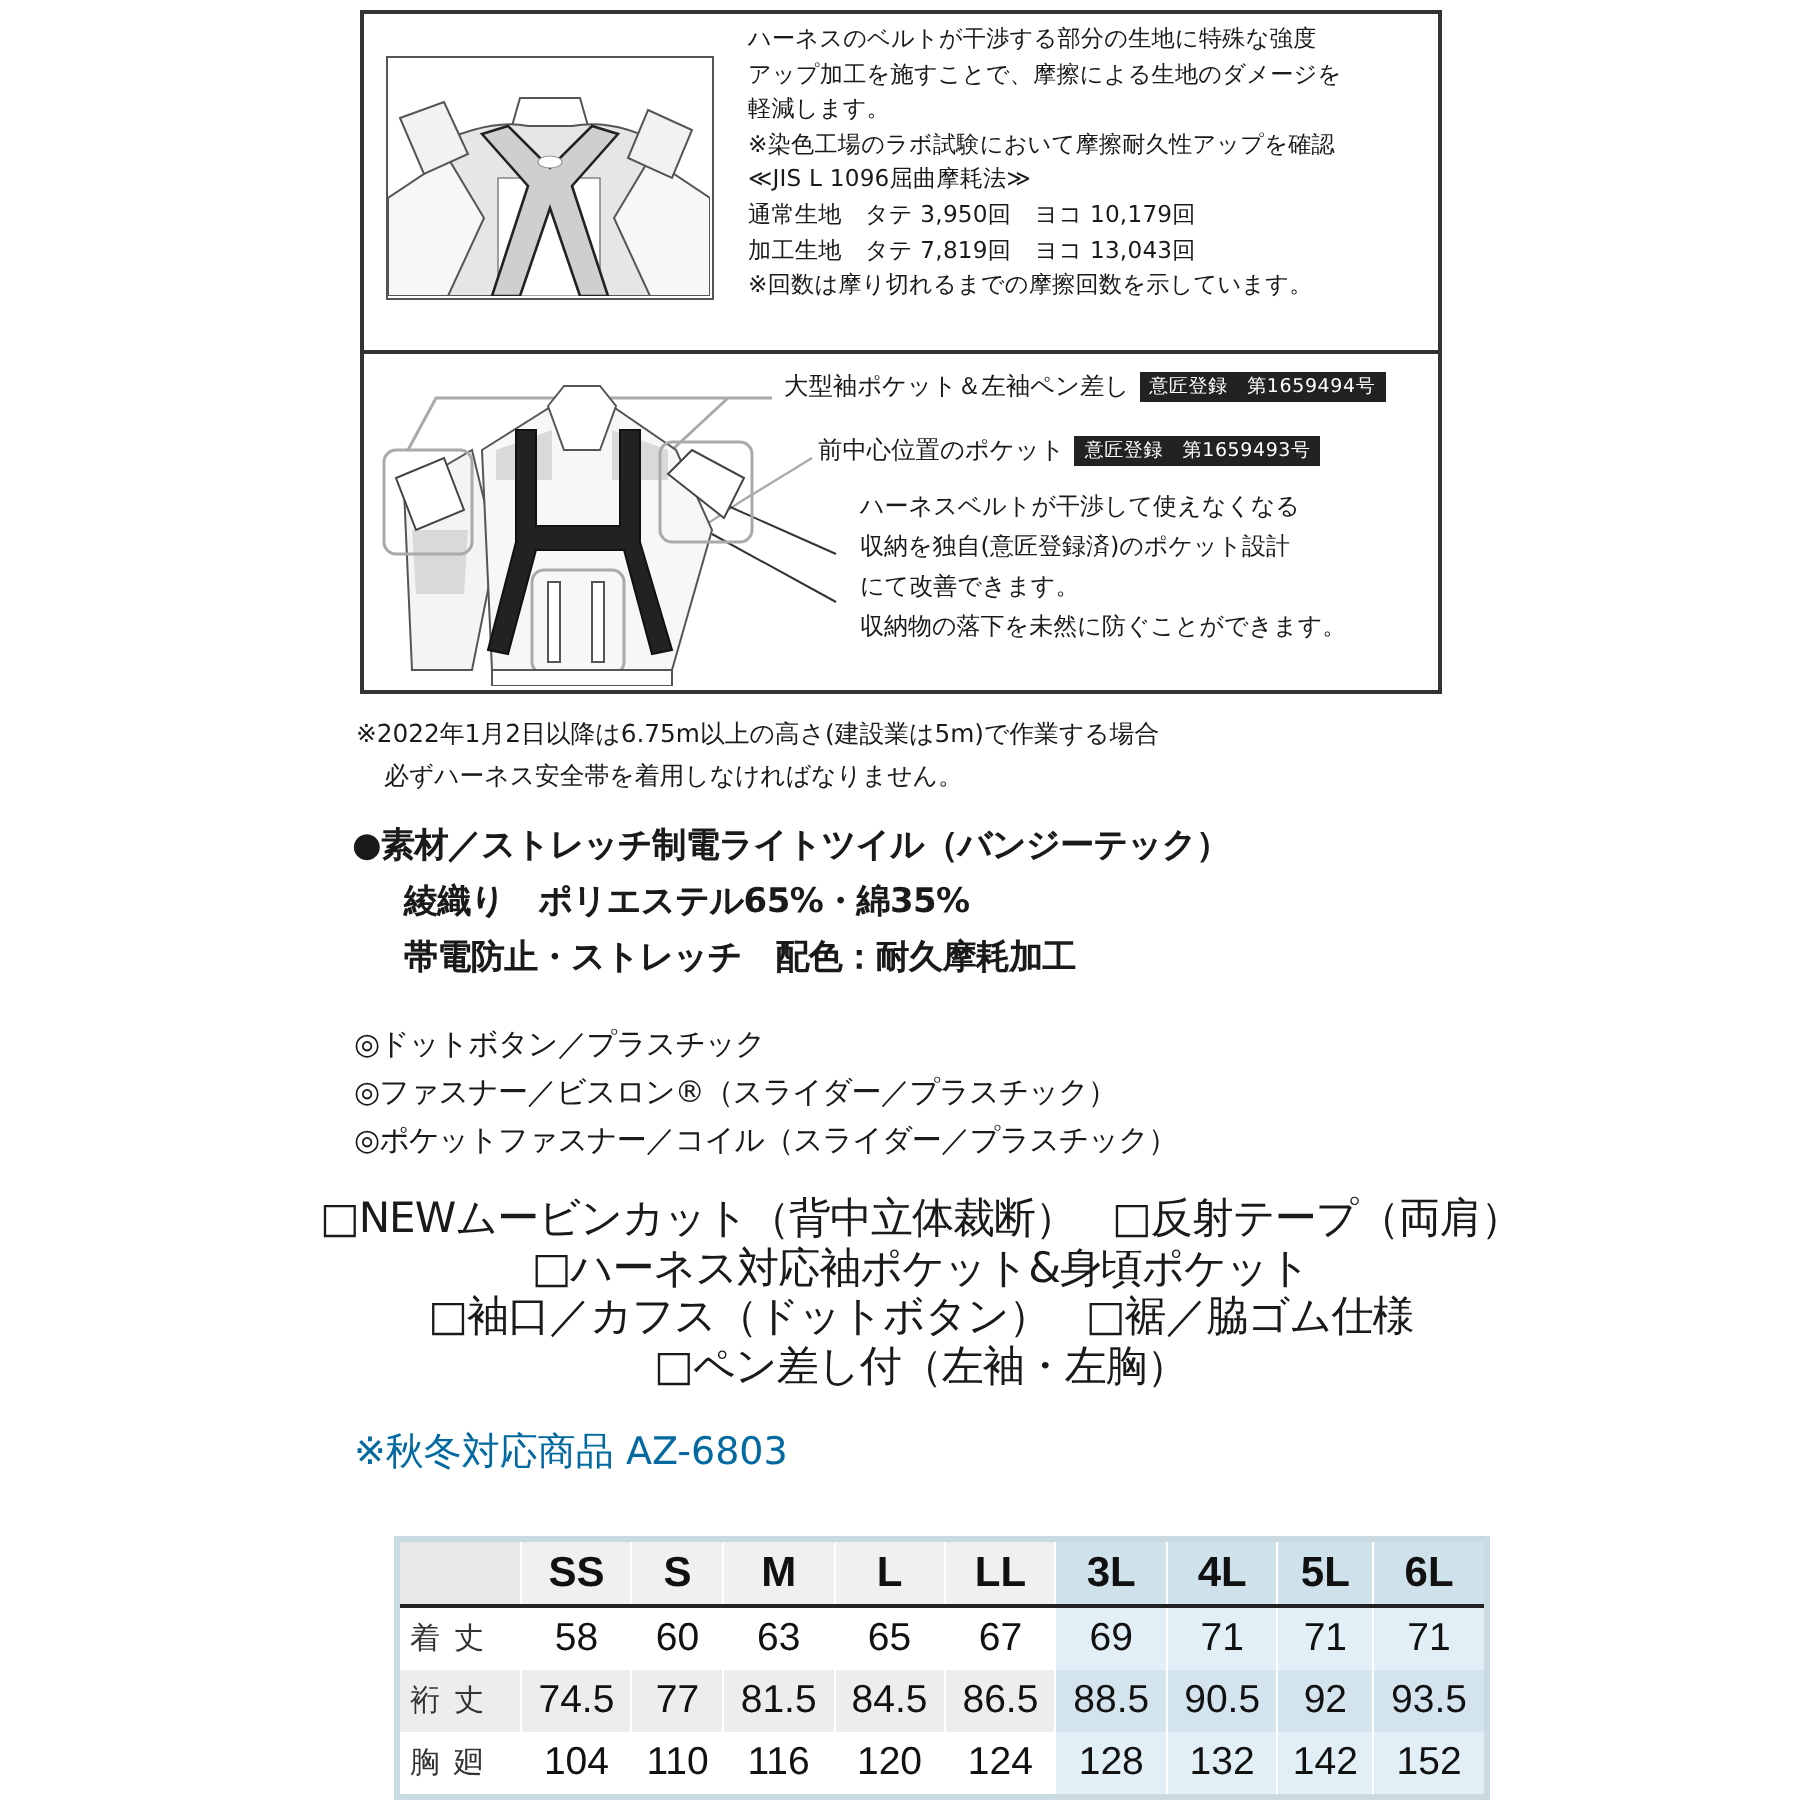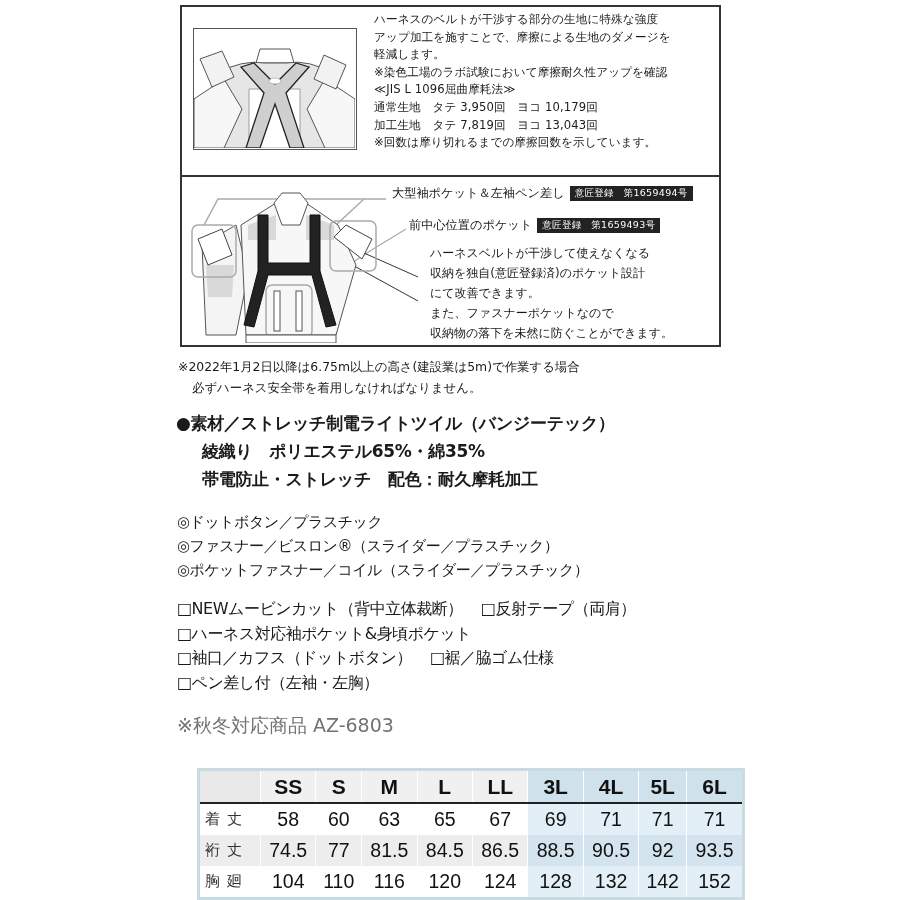--- a/index.html
+++ b/index.html
@@ -15,23 +15,23 @@
   .callout { position:absolute; font-size:12.2px; white-space:nowrap; display:flex; align-items:center; }
   .badge { display:inline-block; background:#222; color:#fff; font-size:9.5px; padding:1px 5px; margin-left:5px; letter-spacing:0.3px; }
   #callout1 { left:210px; top:8px; }
   #callout2 { left:227px; top:40px; }
   .desc2 { position:absolute; left:248px; top:66px; font-size:12px; line-height:20px; white-space:nowrap; }
   .note { position:absolute; left:178px; top:356px; font-size:12.4px; line-height:21px; white-space:nowrap; }
   .note .indent { padding-left:14px; }
   .material { position:absolute; left:176px; top:409px; font-weight:bold; font-size:17px; line-height:28px; white-space:nowrap; letter-spacing:-0.3px; }
   .material .indent { padding-left:26px; }
   .parts { position:absolute; left:177px; top:510px; font-size:15px; line-height:24px; white-space:nowrap; letter-spacing:-0.5px; }
-  .features { position:absolute; left:177px; top:597px; font-size:16px; line-height:24.5px; white-space:nowrap; letter-spacing:-0.5px; }
+  .features { position:absolute; left:160px; top:597px; font-size:21px; line-height:24.5px; white-space:nowrap; letter-spacing:-0.5px;text-align:center; }
   .features .row span + span { margin-left:18px; }
-  .winter { position:absolute; left:177px; top:713px; font-size:19px; white-space:nowrap; color:#737373; }
+  .winter { position:absolute; left:177px; top:713px; font-size:19px; white-space:nowrap; color:#0369a1; }
   table.size { position:absolute; left:178px; top:768px; width:548px; border-collapse:collapse; border:3px solid #c9dbe0; font-family:"Liberation Sans", sans-serif;margin-left:19px; }
   table.size td, table.size th { height:31px; padding:0; text-align:center; font-size:19.5px; color:#111; border-right:1.5px solid #fff; }
   table.size th { font-weight:bold; font-size:21px; background:#f0f0f0; border-bottom:2px solid #222; }
   table.size th.corner { width:55px; background:#e8e8e8; }
   table.size th.big { background:#cfe2ec; }
   table.size td.label { width:55px; text-align:left; font-size:15px; letter-spacing:7px; padding-left:5px; font-family:Liberation Sans, sans-serif; color:#333; }
   table.size tr.r0 td { background:#ffffff; }
   table.size tr.r1 td { background:#ededed; }
   table.size tr.r2 td { background:#ffffff; }
   table.size tr.r0 td.big, table.size tr.r2 td.big { background:#e2eff6; }
@@ -111,21 +111,20 @@
     <span class="badge">意匠登録　第1659494号</span>
   </div>
   <div class="callout" id="callout2">
     <span>前中心位置のポケット</span>
     <span class="badge">意匠登録　第1659493号</span>
   </div>
   <div class="desc2">
     <div>ハーネスベルトが干渉して使えなくなる</div>
     <div>収納を独自(意匠登録済)のポケット設計</div>
     <div>にて改善できます。</div>
-    <div>また、ファスナーポケットなので</div>
     <div>収納物の落下を未然に防ぐことができます。</div>
   </div>
 </div>
 
 <div class="note">
   <div>※2022年1月2日以降は6.75m以上の高さ(建設業は5m)で作業する場合</div>
   <div class="indent">必ずハーネス安全帯を着用しなければなりません。</div>
 </div>
 
 <div class="material">

